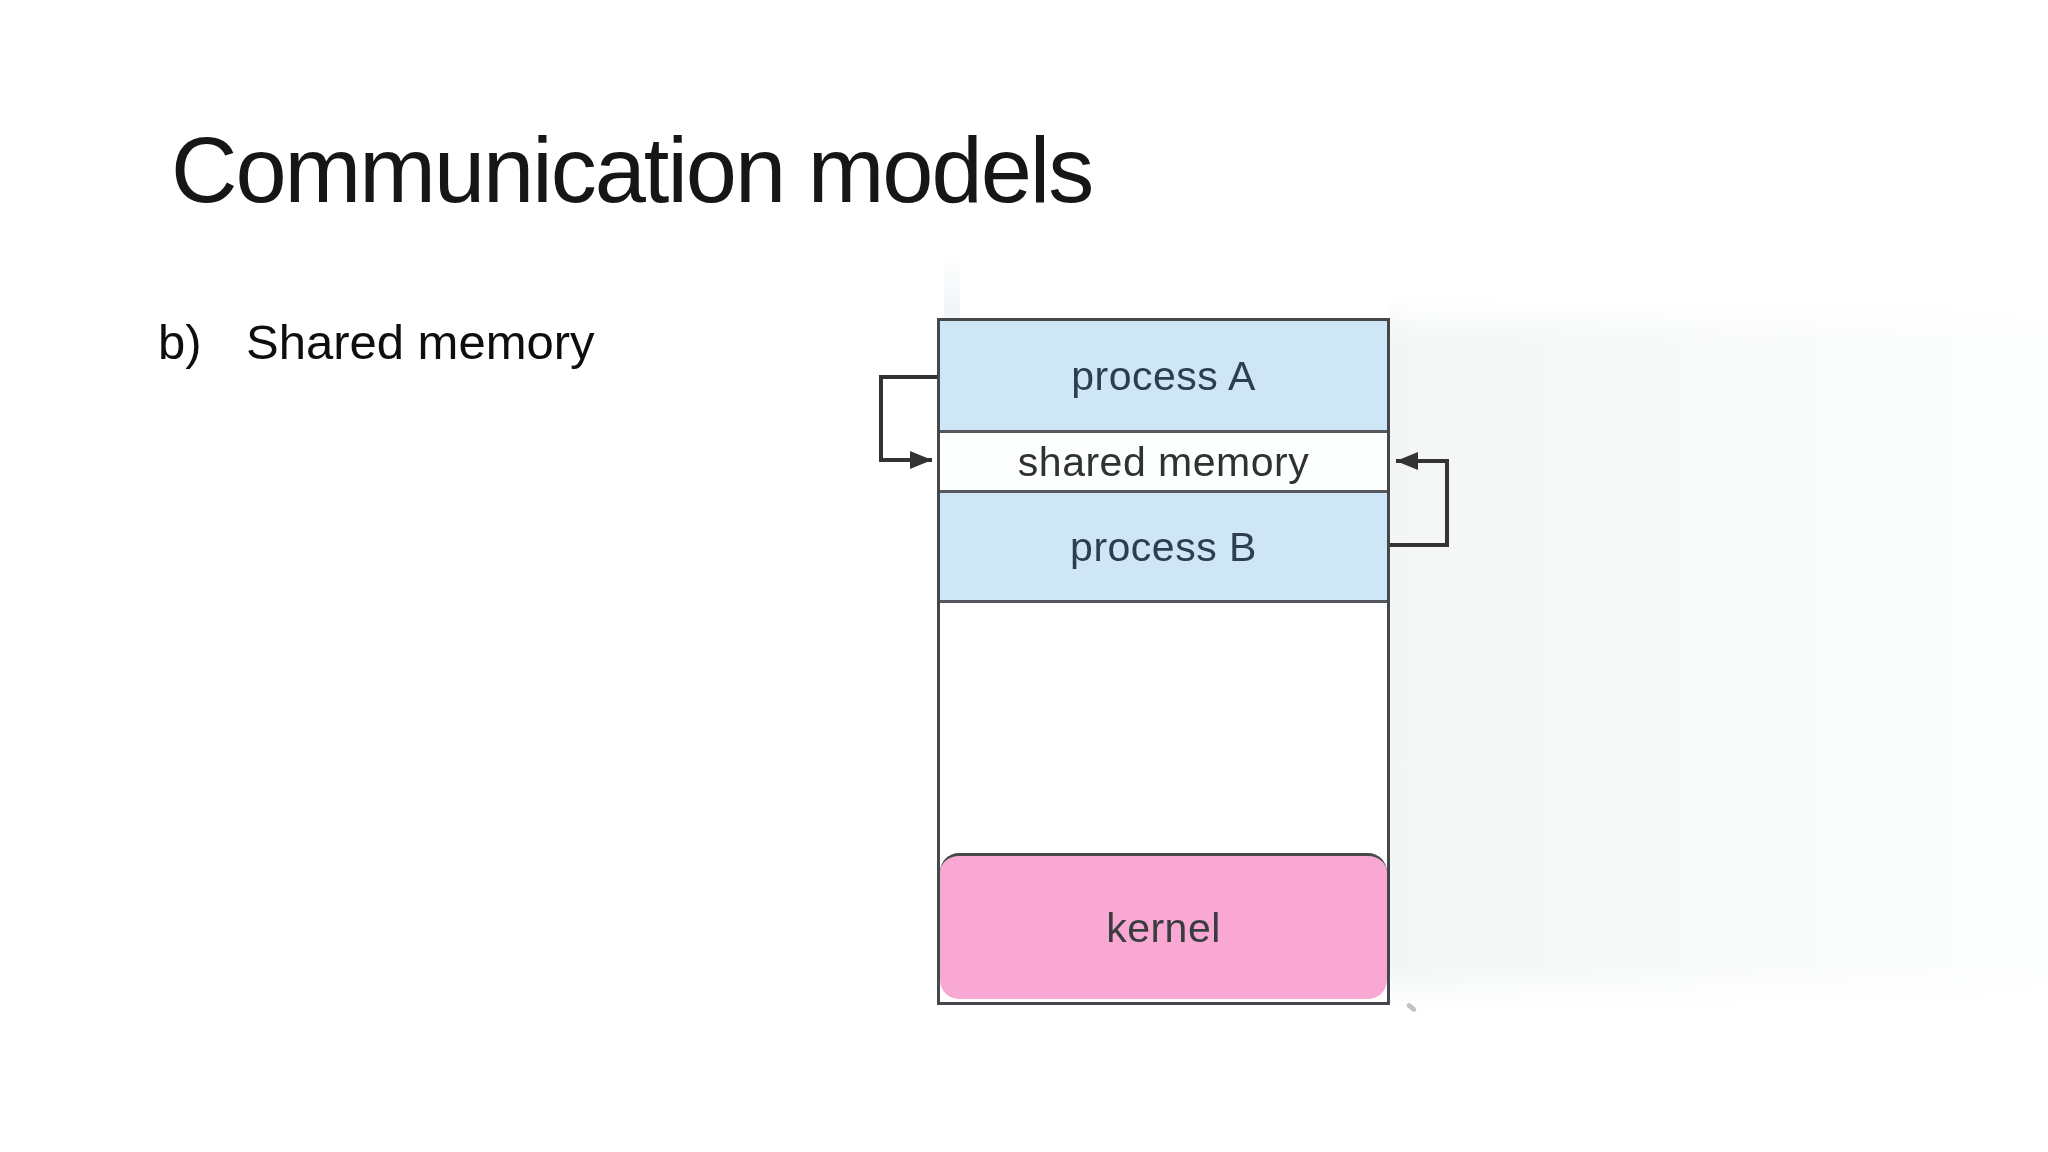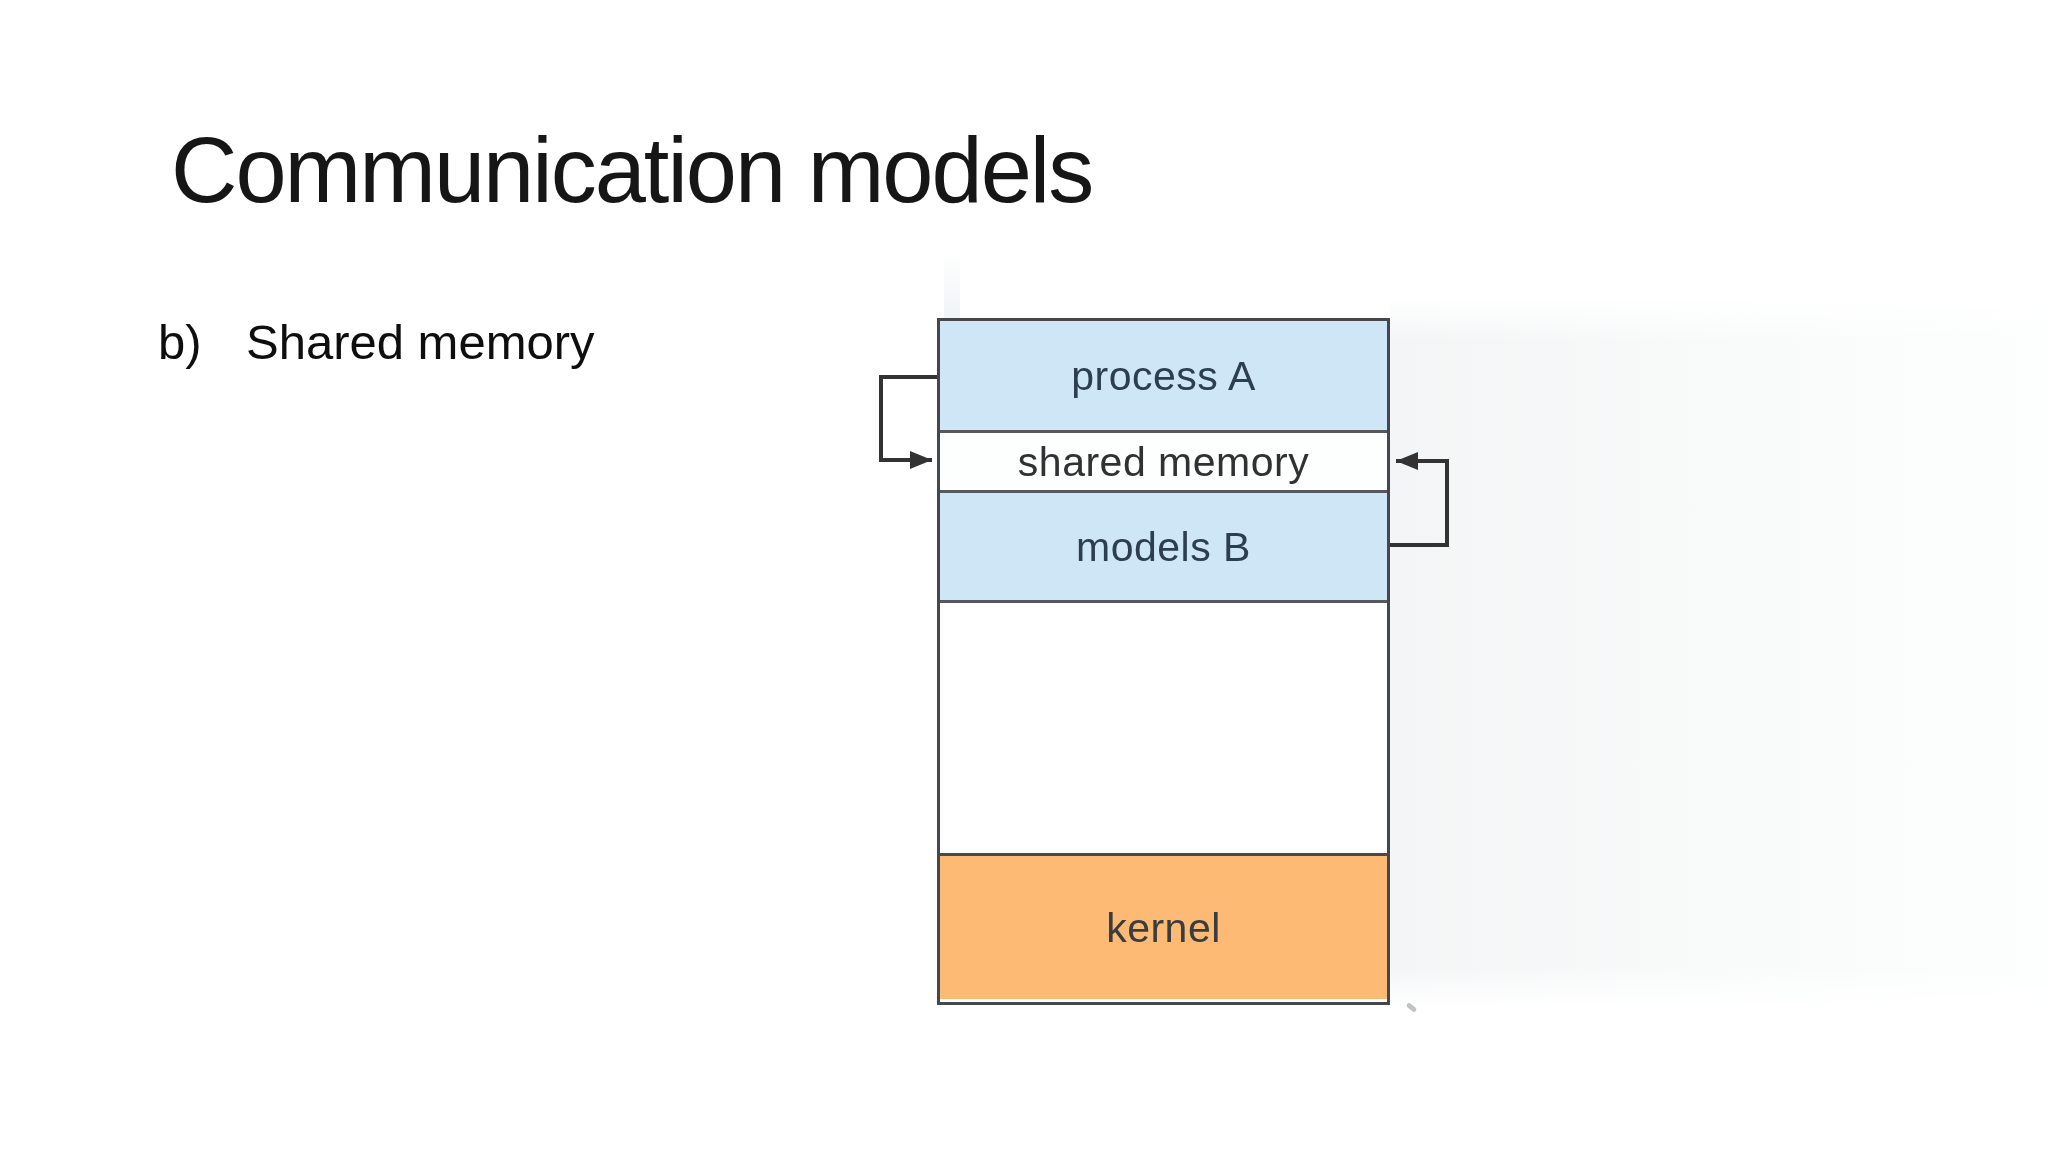--- a/index.html
+++ b/index.html
@@ -44,21 +44,21 @@
   }
   .row{position:relative;width:100%;display:flex;align-items:center;justify-content:center;box-sizing:border-box;}
   .row-label{
     font-size:41px;letter-spacing:.5px;line-height:1;
     transform:translateY(1px);white-space:nowrap;
   }
   .row-process-a{height:112px;background:#cfe6f7;border-bottom:3px solid #55595d;text-align:center;}
   .row-shared  {height:60px; background:#fdfefe;border-bottom:3px solid #55595d;}
   .row-process-b{height:110px;background:#cfe6f7;border-bottom:3px solid #55595d;}
   .row-empty   {height:250px;background:#ffffff;}
-  .row-kernel  {height:146px;background:#fdba74;border-top:3px solid #47494b;}
+  .row-kernel  {height:146px;background:#f9a8d4;border-top:3px solid #47494b;border-radius:19px;}
   .row-process-a .row-label,.row-process-b .row-label{color:#2c3e50;}
   .row-shared .row-label{color:#2f3133;}
   .row-kernel .row-label{color:#3a3d40;}
 
   
   .arrows{position:absolute;left:0;top:0;width:2048px;height:1152px;pointer-events:none;}
 
   
   .stray-mark{
     position:absolute;left:1406px;top:1005px;width:11px;height:5px;
@@ -81,21 +81,21 @@
   <div class="smudge"></div>
 
   <div class="memory-box">
     <div class="row row-process-a">
       <span class="row-label">process A</span>
     </div>
     <div class="row row-shared">
       <span class="row-label">shared memory</span>
     </div>
     <div class="row row-process-b">
-      <span class="row-label">models B</span>
+      <span class="row-label">process B</span>
     </div>
     <div class="row row-empty">
       <span class="row-label"></span>
     </div>
     <div class="row row-kernel">
       <span class="row-label">kernel</span>
     </div>
   </div>
 
   <svg class="arrows" viewBox="0 0 2048 1152" xmlns="http://www.w3.org/2000/svg">

